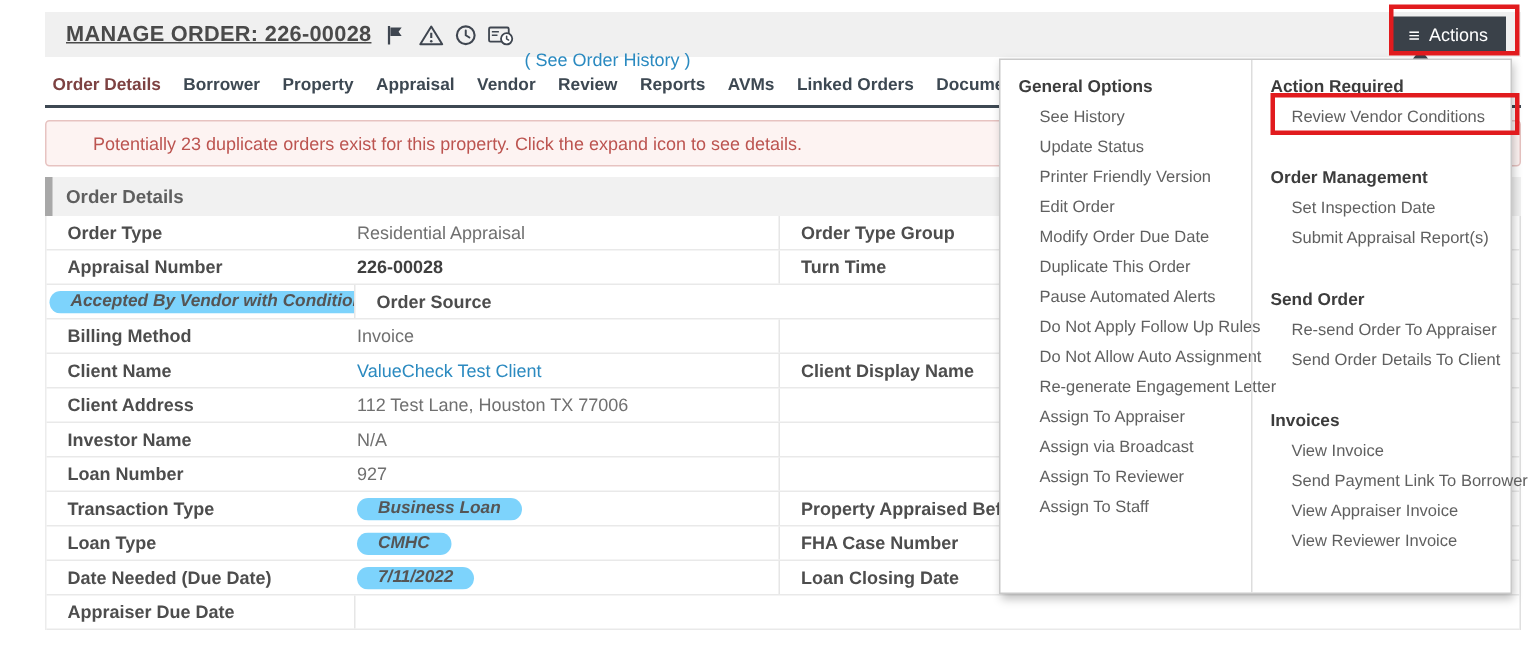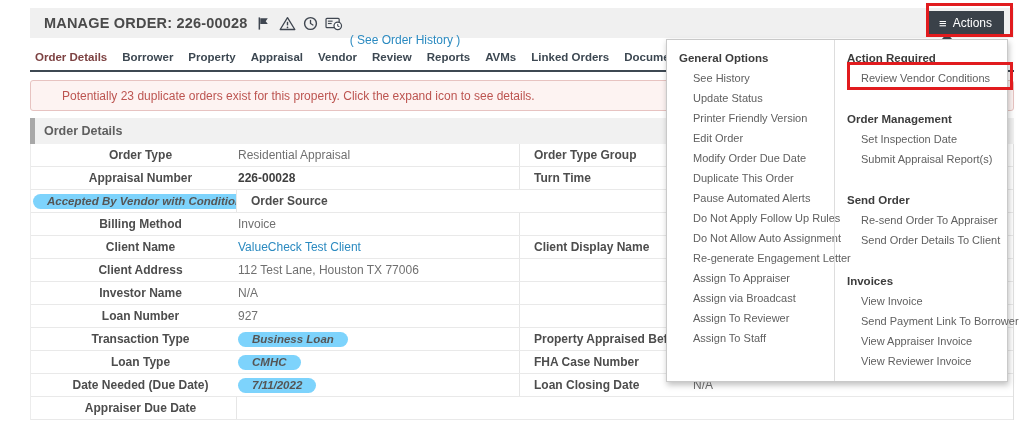--- a/index.html
+++ b/index.html
@@ -3,21 +3,21 @@
 <meta charset="utf-8">
 <style>
   * { margin:0; padding:0; box-sizing:border-box; }
   html,body { background:#ffffff; }
   body { font-family:"Liberation Sans", sans-serif; }
   .page { position:relative; width:1024px; height:435px; overflow:hidden; background:#fff; }
   .content { position:absolute; left:30px; top:8px; width:984px; }
 
   
   .topbar { position:relative; height:30px; background:#f0f0f0; display:flex; align-items:center; padding:0 8px 0 14px; }
-  .title { font-size:14.5px; font-weight:700; color:#4a4a4a; letter-spacing:.2px; }
+  .title { font-size:14.5px; font-weight:700; color:#4a4a4a; letter-spacing:.2px;text-decoration:underline; }
   .hdr-icons { display:inline-flex; align-items:center; gap:7px; margin-left:9px; }
   .hdr-icons svg { display:block; cursor:pointer; }
   .history-link { margin-left:7px; font-size:12px; color:#2b8ac0; text-decoration:none; cursor:pointer; white-space:nowrap;margin-top:34px; }
   .actions-btn { position:absolute; right:10px; top:3px; height:24px; background:#3a4149; color:#fff;
                  border:none; font-family:inherit; font-size:12px; padding:0 12px; display:flex; align-items:center; gap:6px; cursor:pointer; }
   .actions-btn .burger { font-size:13px; line-height:1; }
 
   
   .tabs { display:flex; gap:15px; padding:13px 0 7px 5px; border-bottom:2px solid #3d4852; }
   .tab { font-size:11.5px; font-weight:700; color:#3d4852; white-space:nowrap; cursor:pointer; }
@@ -27,36 +27,36 @@
   .alert { margin-top:8px; height:31px; background:#fdf3f2; border:1px solid #e7c3c1; border-radius:3px;
            display:flex; align-items:center; padding-left:31px; font-size:12px; color:#bc5450; }
 
   
   .section-header { margin-top:7px; height:26px; background:#f1f1f1; display:flex; align-items:center; font-size:12.5px; font-weight:600; color:#5f5f5f; position:relative; }
   .section-accent { position:absolute; left:0; top:0; bottom:0; width:5px; background:#a8a8a8; }
   .section-header span.t { margin-left:14px; }
 
   
   .table { border-right:1px solid #e0e0e0; border-left:1px solid #ececec; }
-  .row { display:grid; grid-template-columns:205px 283px 172px 1fr; height:23px; border-bottom:1px solid #e9e9e9; align-items:center;text-align:center; }
+  .row { display:grid; grid-template-columns:205px 283px 172px 1fr; height:23px; border-bottom:1px solid #e9e9e9; align-items:center; }
   .cell { overflow:hidden; white-space:nowrap; }
   .lbl { font-size:12px; font-weight:700; color:#4d4d4d; padding-left:14px; }
   .rl  { border-left:1px solid #e6e6e6; height:100%; display:flex; align-items:center; }
   .val { font-size:12px; color:#707070; padding-left:2px; display:flex; align-items:center; }
   .txt.strong { color:#3f3f3f; font-weight:700; }
   .badge { background:#7dd3fc; border-radius:10px; padding:1px 14px 2px; font-size:11.5px; font-weight:700; color:#555;font-style:italic; }
   .link { color:#2b8ac0; text-decoration:none; cursor:pointer; }
   .val .link { margin-left:10px; }
   .val .badge + .link { margin-left:14px; }
   .val > .link:first-child { margin-left:0; }
 
   
   .menu { position:absolute; left:666px; top:39px; width:342px; background:#fff; border:1px solid #c9c9c9;
           box-shadow:1px 3px 6px rgba(0,0,0,.25); display:flex; z-index:10; }
-  .menu-col { width:167px; flex:none; padding:8px 0 10px; }
+  .menu-col { width:167px; flex:none; padding:8px 0 24px; }
   .menu-col.rightcol { flex:1; border-left:1px solid #ddd; }
   .menu-header { font-size:11.5px; font-weight:700; color:#3c3c3c; padding:0 0 0 12px; line-height:20px; margin-top:21px; }
   .menu-section:first-child .menu-header { margin-top:0; }
   .menu-item { font-size:11px; color:#606060; padding-left:26px; line-height:20px; cursor:pointer; white-space:nowrap; }
 
   .caret { position:absolute; left:942px; top:33px; width:0; height:0; z-index:11;
            border-left:5px solid transparent; border-right:5px solid transparent; border-bottom:6px solid #3a4149; }
 
   
   .annot { position:absolute; border:3px solid #e11b1e; z-index:20; pointer-events:none; }

